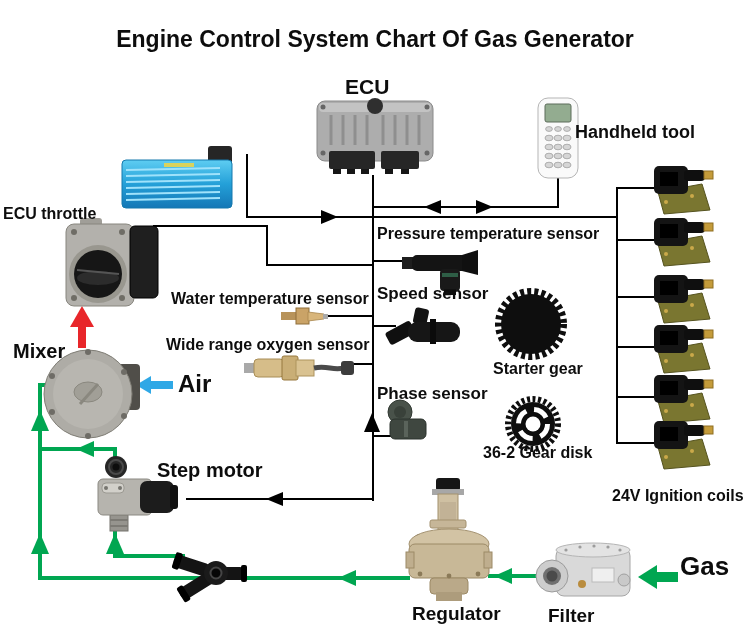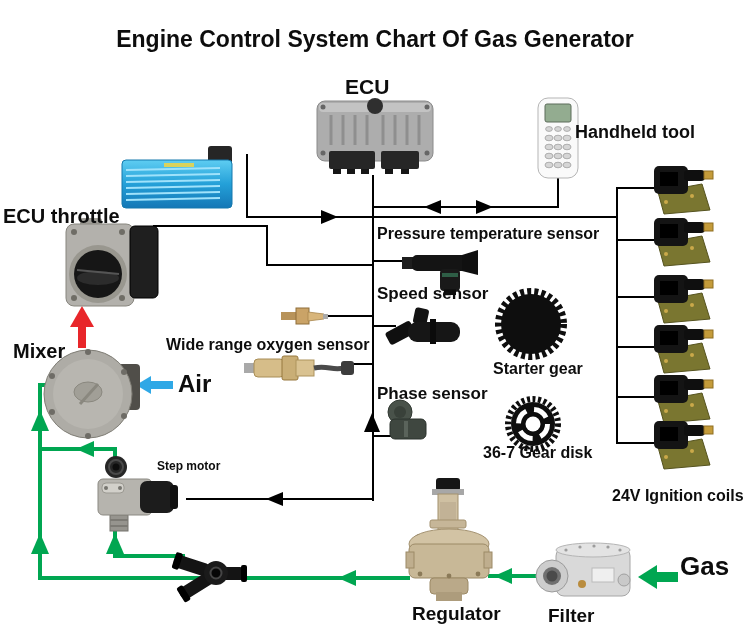--- a/index.html
+++ b/index.html
@@ -388,28 +388,29 @@
       <circle cx="16" cy="36" r="5.5" fill="#4a4a4a"></circle>
       <rect x="56" y="28" width="22" height="14" fill="#efefef" stroke="#bbbbbb"></rect>
       <circle cx="46" cy="44" r="4" fill="#b98c3e"></circle>
       <circle cx="88" cy="40" r="6" fill="#c9c9c9" stroke="#a0a0a0"></circle>
     </svg>
   </div>
 
   <div class="lbl title">Engine Control System Chart Of Gas Generator</div>
   <div class="lbl" style="left:345px;top:76px;font-size:21px">ECU</div>
   <div class="lbl" style="left:575px;top:123px;font-size:18px">Handheld tool</div>
-  <div class="lbl" style="left:3px;top:206px;font-size:20px">ECU throttle</div>
+  <div class="lbl" style="left:3px;top:206px;font-size:16px">ECU throttle</div>
   <div class="lbl" style="left:377px;top:226px;font-size:16px">Pressure temperature sensor</div>
+  <div class="lbl" style="left:171px;top:291px;font-size:16px">Water temperature sensor</div>
   <div class="lbl" style="left:377px;top:285px;font-size:17px">Speed sensor</div>
   <div class="lbl" style="left:166px;top:337px;font-size:16px">Wide range oxygen sensor</div>
   <div class="lbl" style="left:13px;top:341px;font-size:20px">Mixer</div>
   <div class="lbl" style="left:178px;top:371px;font-size:24px">Air</div>
   <div class="lbl" style="left:377px;top:385px;font-size:17px">Phase sensor</div>
   <div class="lbl" style="left:493px;top:361px;font-size:16px">Starter gear</div>
-  <div class="lbl" style="left:483px;top:445px;font-size:16px">36-7 Gear disk</div>
+  <div class="lbl" style="left:483px;top:445px;font-size:16px">36-2 Gear disk</div>
   <div class="lbl" style="left:612px;top:488px;font-size:16px">24V Ignition coils</div>
-  <div class="lbl" style="left:157px;top:460px;font-size:12px">Step motor</div>
+  <div class="lbl" style="left:157px;top:460px;font-size:20px">Step motor</div>
   <div class="lbl" style="left:412px;top:604px;font-size:19px">Regulator</div>
   <div class="lbl" style="left:548px;top:606px;font-size:19px">Filter</div>
   <div class="lbl" style="left:680px;top:553px;font-size:26px">Gas</div>
 
 </div>
 
 </body></html>

